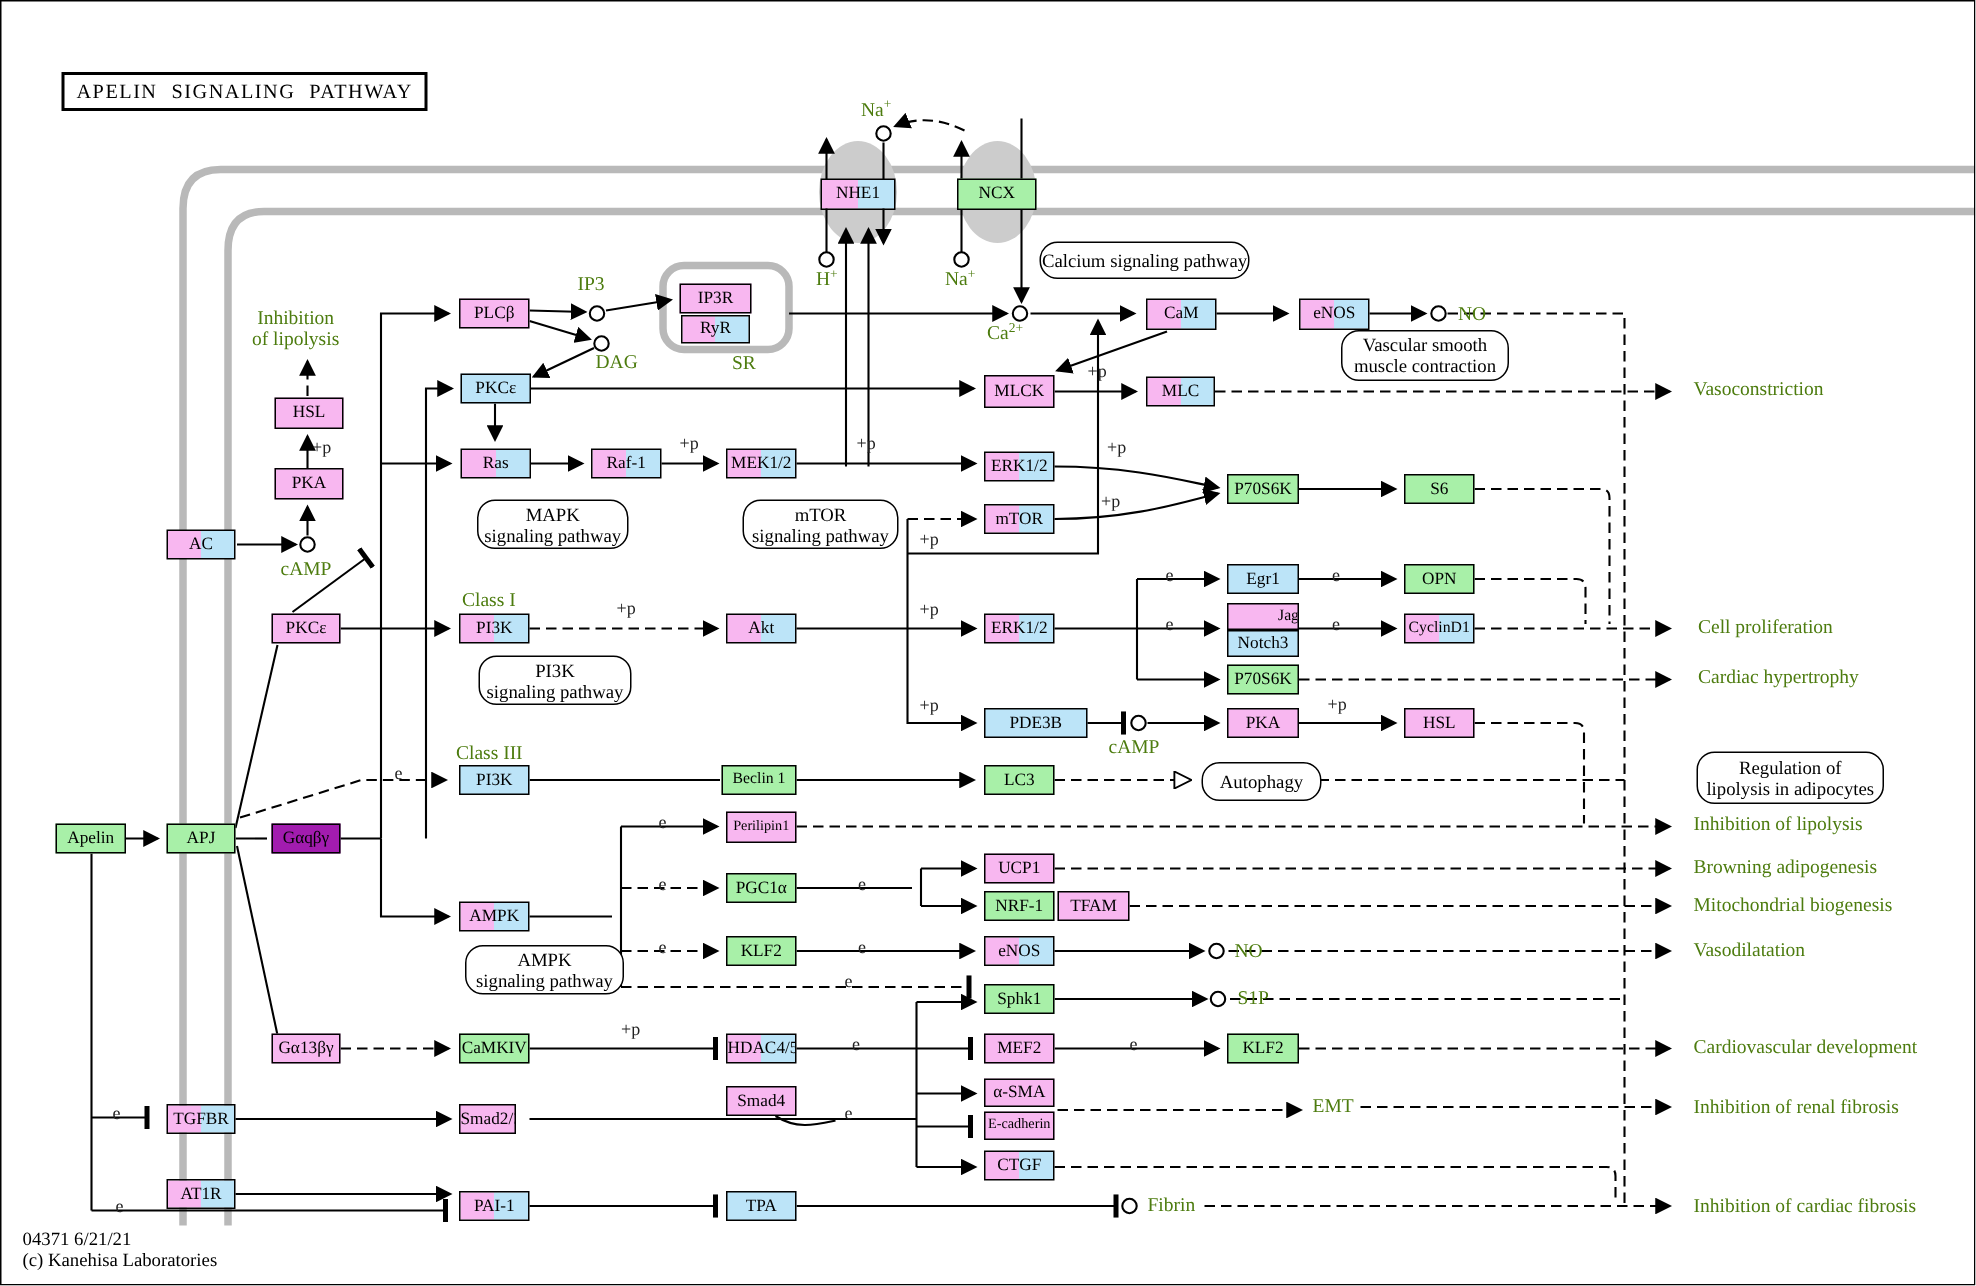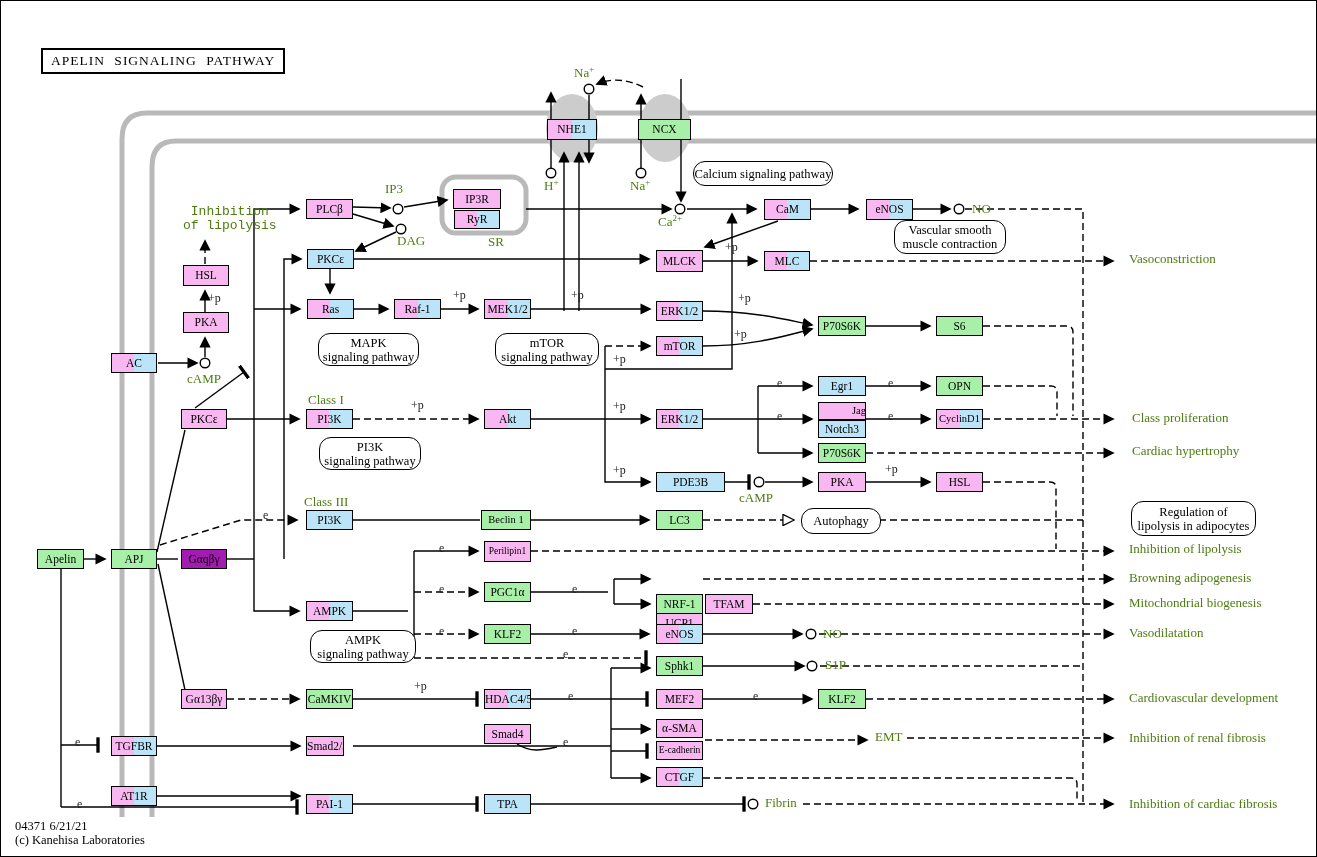--- a/index.html
+++ b/index.html
@@ -206,21 +206,21 @@
       <div class="node" style="left: 935px; top: 408px; width: 47px; height: 20px; line-height: 18px; font-size: 10.5px; background: linear-gradient(90deg, rgb(248, 183, 240) 0px, rgb(248, 183, 240) 50%, rgb(188, 228, 248) 50%, rgb(188, 228, 248) 100%);">CyclinD1</div>
       <div class="node" style="left: 817px; top: 442px; width: 48px; height: 20px; line-height: 18px; font-size: 11.5px; background: rgb(168, 240, 168);">P70S6K</div>
       <div class="node" style="left: 655px; top: 471px; width: 69px; height: 20px; line-height: 18px; font-size: 11.5px; background: rgb(188, 228, 248);">PDE3B</div>
       <div class="node" style="left: 817px; top: 471px; width: 48px; height: 20px; line-height: 18px; font-size: 11.5px; background: rgb(248, 183, 240);">PKA</div>
       <div class="node" style="left: 935px; top: 471px; width: 47px; height: 20px; line-height: 18px; font-size: 11.5px; background: rgb(248, 183, 240);">HSL</div>
       <div class="node" style="left: 305px; top: 509px; width: 47px; height: 20px; line-height: 18px; font-size: 11.5px; background: rgb(188, 228, 248);">PI3K</div>
       <div class="node" style="left: 480px; top: 509px; width: 50px; height: 20px; line-height: 18px; font-size: 10.5px; background: rgb(168, 240, 168);">Beclin 1</div>
       <div class="node" style="left: 655px; top: 509px; width: 47px; height: 20px; line-height: 18px; font-size: 11.5px; background: rgb(168, 240, 168);">LC3</div>
       <div class="node" style="left: 180px; top: 548px; width: 46px; height: 20px; line-height: 18px; font-size: 11.5px; background: #a21caf;">Gαqβγ</div>
       <div class="node" style="left: 483px; top: 540px; width: 47px; height: 21px; line-height: 19px; font-size: 9.5px; background: rgb(248, 183, 240);">Perilipin1</div>
-      <div class="node" style="left: 655px; top: 568px; width: 47px; height: 20px; line-height: 18px; font-size: 11.5px; background: rgb(248, 183, 240); margin-top: 44px;">UCP1</div>
+      <div class="node" style="left: 655px; top: 568px; width: 47px; height: 20px; line-height: 18px; font-size: 11.5px; background: rgb(248, 183, 240);">UCP1</div>
       <div class="node" style="left: 483px; top: 581px; width: 47px; height: 20px; line-height: 18px; font-size: 11.5px; background: rgb(168, 240, 168);">PGC1α</div>
       <div class="node" style="left: 655px; top: 593px; width: 47px; height: 20px; line-height: 18px; font-size: 11.5px; background: rgb(168, 240, 168);">NRF-1</div>
       <div class="node" style="left: 704px; top: 593px; width: 48px; height: 20px; line-height: 18px; font-size: 11.5px; background: rgb(248, 183, 240);">TFAM</div>
       <div class="node" style="left: 483px; top: 623px; width: 47px; height: 20px; line-height: 18px; font-size: 11.5px; background: rgb(168, 240, 168);">KLF2</div>
       <div class="node" style="left: 655px; top: 623px; width: 47px; height: 20px; line-height: 18px; font-size: 11.5px; background: linear-gradient(90deg, rgb(248, 183, 240) 0px, rgb(248, 183, 240) 50%, rgb(188, 228, 248) 50%, rgb(188, 228, 248) 100%);">eNOS</div>
       <div class="node" style="left: 305px; top: 600px; width: 47px; height: 20px; line-height: 18px; font-size: 11.5px; background: linear-gradient(90deg, rgb(248, 183, 240) 0px, rgb(248, 183, 240) 50%, rgb(188, 228, 248) 50%, rgb(188, 228, 248) 100%);">AMPK</div>
       <div class="node" style="left: 655px; top: 655px; width: 47px; height: 20px; line-height: 18px; font-size: 11.5px; background: rgb(168, 240, 168);">Sphk1</div>
       <div class="node" style="left: 180px; top: 688px; width: 46px; height: 20px; line-height: 18px; font-size: 11.5px; background: rgb(248, 183, 240);">Gα13βγ</div>
       <div class="node" style="left: 305px; top: 688px; width: 47px; height: 20px; line-height: 18px; font-size: 11.5px; background: rgb(168, 240, 168);">CaMKIV</div>
       <div class="node" style="left: 483px; top: 688px; width: 47px; height: 20px; line-height: 18px; font-size: 11.5px; background: linear-gradient(90deg, rgb(248, 183, 240) 0px, rgb(248, 183, 240) 50%, rgb(188, 228, 248) 50%, rgb(188, 228, 248) 100%);">HDAC4/5</div>
@@ -292,26 +292,26 @@
       <div class="txt" style="left: 384px; top: 181px;">IP3</div>
       <div class="txt" style="left: 396px; top: 233px;">DAG</div>
       <div class="txt" style="left: 487px; top: 234px;">SR</div>
       <div class="txt" style="left: 186px; top: 371px;">cAMP</div>
       <div class="txt" style="left: 738px; top: 490px;">cAMP</div>
       <div class="txt" style="left: 971px; top: 201px;">NO</div>
       <div class="txt" style="left: 822px; top: 626px;">NO</div>
       <div class="txt" style="left: 824px; top: 657px;">S1P</div>
       <div class="txt" style="left: 874px; top: 729px;">EMT</div>
       <div class="txt" style="left: 764px; top: 795px;">Fibrin</div>
-      <div class="txt center" style="left: 182px; top: 204px; font-family: Liberation Mono, monospace;">Inhibition
+      <div class="txt center" style="left: 167px; top: 204px;">Inhibition
 of lipolysis</div>
       <div class="txt" style="left: 307px; top: 392px;">Class I</div>
       <div class="txt" style="left: 303px; top: 494px;">Class III</div>
       <div class="txt" style="left: 1128px; top: 251px;">Vasoconstriction</div>
-      <div class="txt" style="left: 1131px; top: 410px;">Class proliferation</div>
+      <div class="txt" style="left: 1131px; top: 410px;">Cell proliferation</div>
       <div class="txt" style="left: 1131px; top: 443px;">Cardiac hypertrophy</div>
       <div class="txt" style="left: 1128px; top: 541px;">Inhibition of lipolysis</div>
       <div class="txt" style="left: 1128px; top: 570px;">Browning adipogenesis</div>
       <div class="txt" style="left: 1128px; top: 595px;">Mitochondrial biogenesis</div>
       <div class="txt" style="left: 1128px; top: 625px;">Vasodilatation</div>
       <div class="txt" style="left: 1128px; top: 690px;">Cardiovascular development</div>
       <div class="txt" style="left: 1128px; top: 730px;">Inhibition of renal fibrosis</div>
       <div class="txt" style="left: 1128px; top: 796px;">Inhibition of cardiac fibrosis</div>
       <div class="txt small" style="left: 207px; top: 291px;">+p</div>
       <div class="txt small" style="left: 452px; top: 288px;">+p</div>

